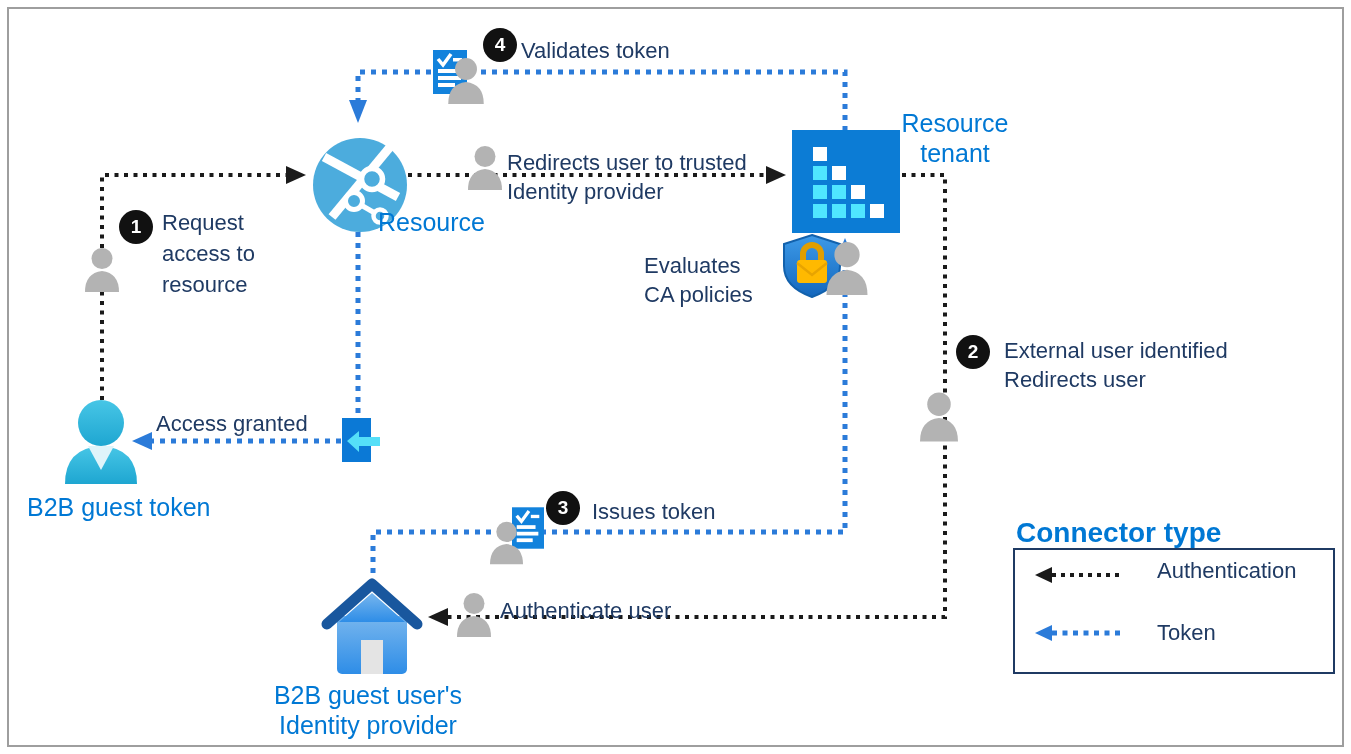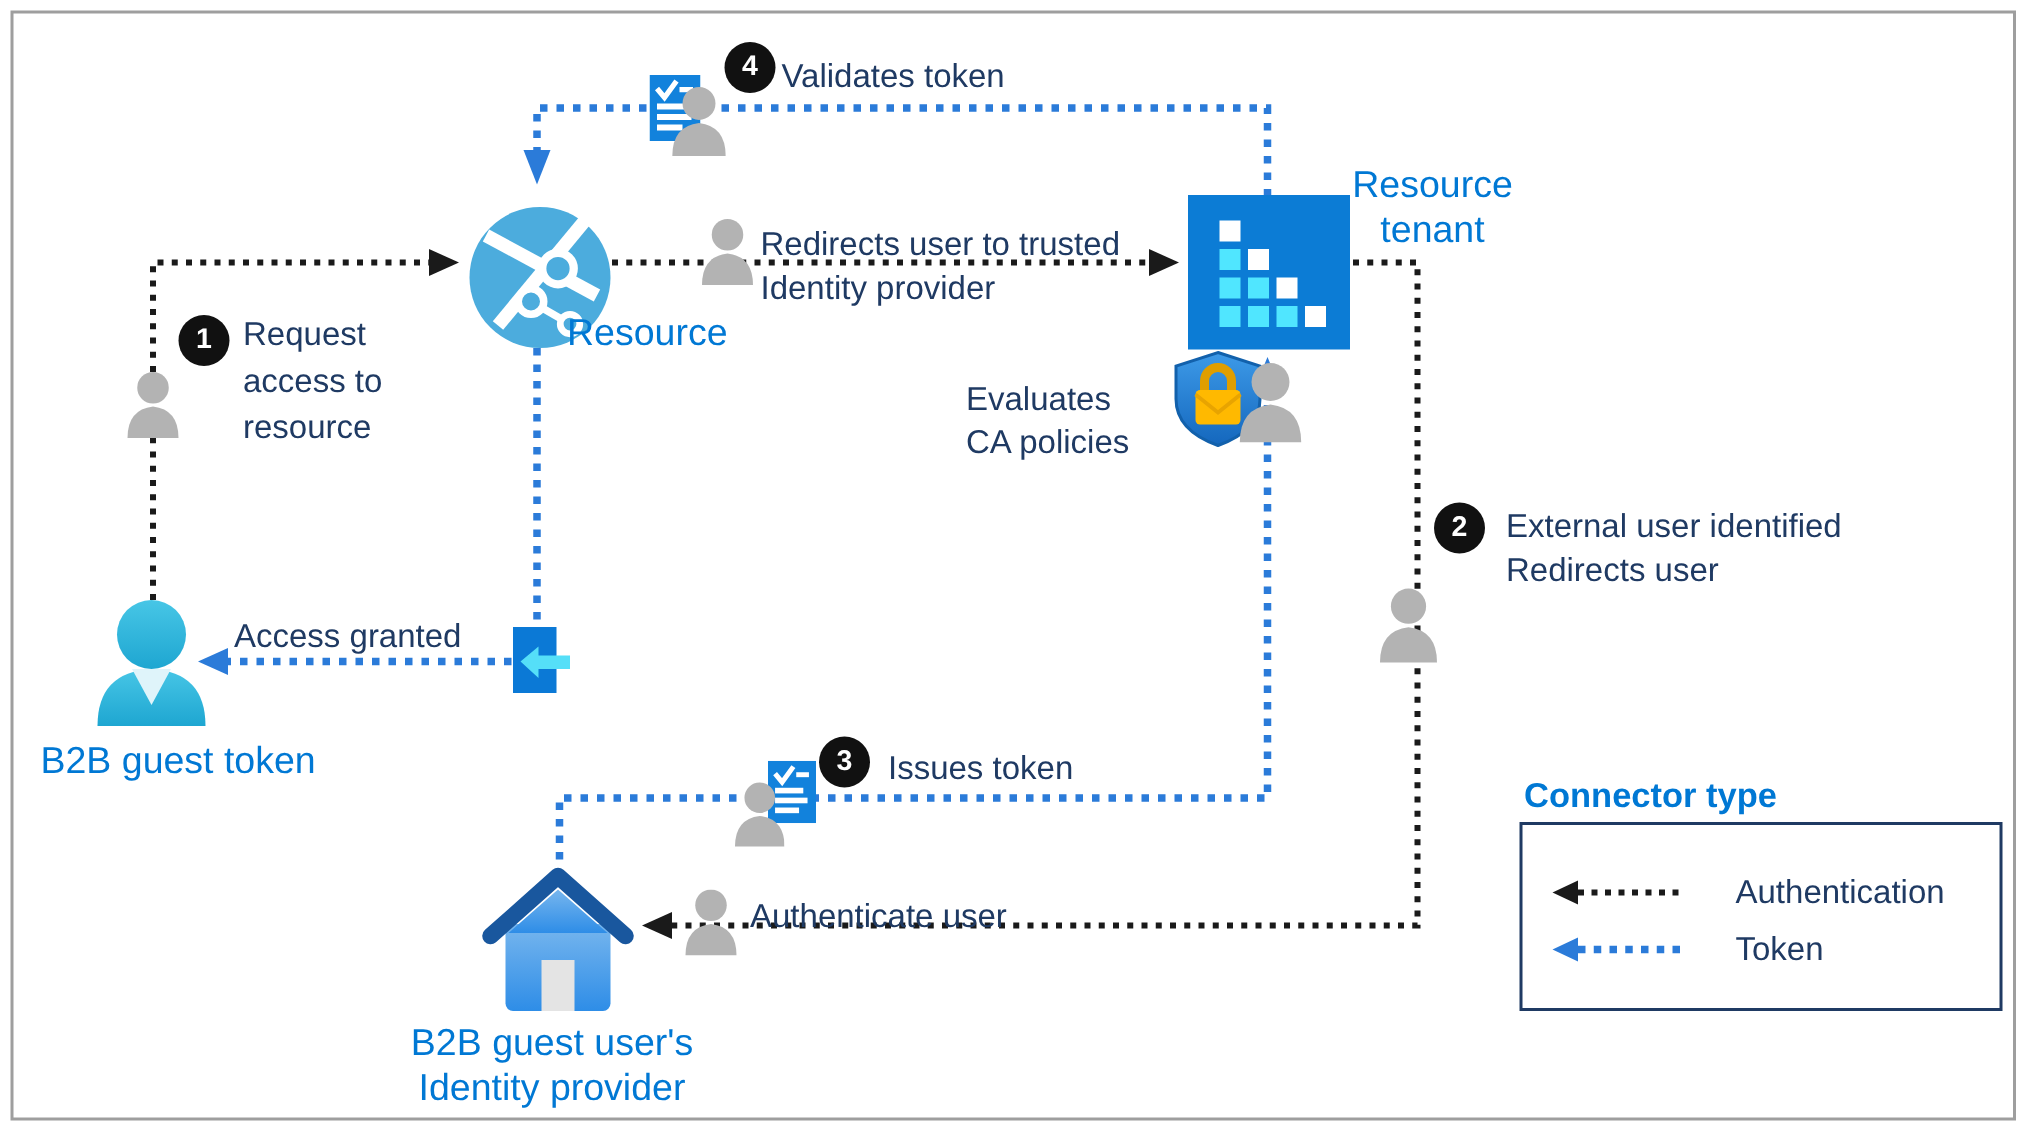--- a/index.html
+++ b/index.html
@@ -11,21 +11,21 @@
   svg.layer{position:absolute;left:0;top:0;}
   .txt{position:absolute;white-space:pre-line;}
   .navy{color:#1f3a63;font-size:22px;line-height:29px;}
   .bluelabel{color:#0078d4;font-size:25px;line-height:30px;}
   .center{text-align:center;}
   .badge{
     position:absolute;width:34px;height:34px;border-radius:50%;
     background:#111111;color:#ffffff;font-weight:bold;font-size:19px;
     display:flex;align-items:center;justify-content:center;
   }
-  #legend-title{position:absolute;left:1016px;top:517px;color:#0078d4;font-size:23px;font-weight:bold;}
+  #legend-title{position:absolute;left:1016px;top:517px;color:#0078d4;font-size:28px;font-weight:bold;}
   #legend-box{position:absolute;left:1013px;top:548px;width:318px;height:122px;border:2px solid #1f3a63;}
   .legend-row{position:absolute;left:17px;display:flex;align-items:center;}
   .legend-row .lbl{color:#1f3a63;font-size:22px;margin-left:30px;}
 </style>
 </head>
 <body>
 
 <div id="canvas">
   <div id="frame"></div>
 
@@ -173,21 +173,21 @@
 
   <div class="txt bluelabel" style="left:378px;top:207px;">Resource</div>
   <div class="txt bluelabel center" style="left:890px;top:108px;width:130px;">Resource
 tenant</div>
   <div class="txt bluelabel" style="left:27px;top:492px;">B2B guest token</div>
   <div class="txt bluelabel center" style="left:248px;top:680px;width:240px;">B2B guest user's
 Identity provider</div>
 
   <div id="legend-title">Connector type</div>
   <div id="legend-box">
-    <div class="legend-row" style="top:32px;">
+    <div class="legend-row" style="top:8px;align-items:flex-end;">
       <svg width="95" height="18">
         <line x1="20" y1="9" x2="92" y2="9" stroke="#1a1a1a" stroke-width="4" stroke-dasharray="4 5"></line>
         <polygon points="20,1 20,17 3,9" fill="#1a1a1a"></polygon>
       </svg>
       <span class="lbl">Authentication</span>
     </div>
     <div class="legend-row" style="top:70px;">
       <svg width="95" height="18">
         <line x1="20" y1="9" x2="92" y2="9" stroke="#2b7bd9" stroke-width="5" stroke-dasharray="5 5.5"></line>
         <polygon points="20,1 20,17 3,9" fill="#2b7bd9"></polygon>

